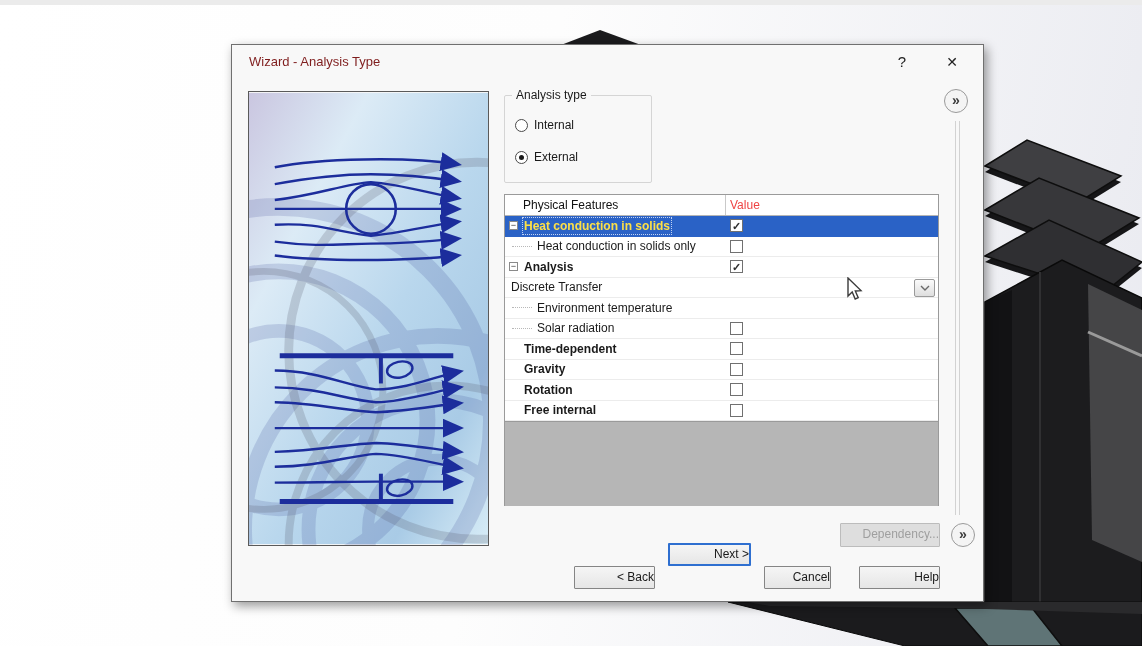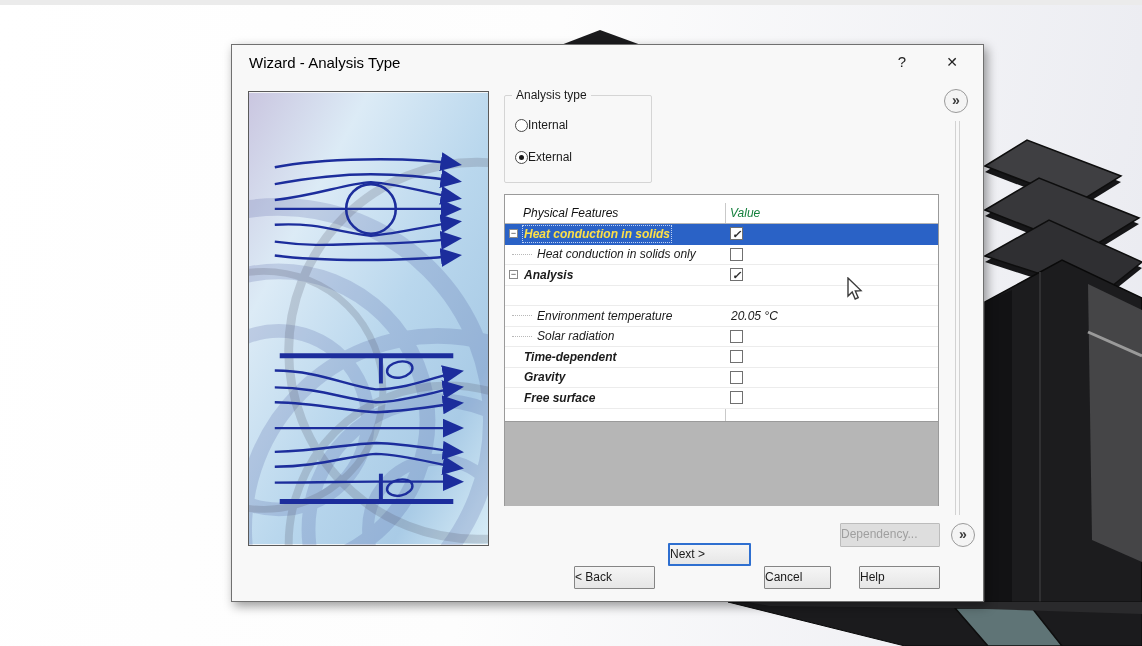--- a/index.html
+++ b/index.html
@@ -13,77 +13,77 @@
   .bg-model { position:absolute; left:0; top:0; z-index:1; }
 
   
   .dialog {
     position:absolute; left:231px; top:44px; width:753px; height:558px;
     background:#f8f8f8; border:1px solid #707070;
     box-shadow:3px 4px 10px rgba(0,0,0,.40);
     z-index:2;
   }
   .titlebar { position:absolute; left:0; top:0; width:100%; height:34px; background:#f8f8f8; }
-  .title { position:absolute; left:17px; top:9px; font-size:15px; color:#000000; }
+  .title { position:absolute; left:17px; top:9px; font-size:13px; color:#7f1d1d; }
   .tb-btn { position:absolute; top:5px; width:26px; height:24px; text-align:center; line-height:24px;
             font-size:15px; color:#222; cursor:default; }
   .tb-help { right:68px; }
   .tb-close { right:18px; font-size:14px; }
 
   
   .flow-image { position:absolute; left:16px; top:46px; width:241px; height:455px; border:1px solid #5a5a5a; }
 
   
   .groupbox { position:absolute; border:1px solid #d5d5d5; border-radius:2px; }
   .gb-analysis { left:272px; top:50px; width:148px; height:88px; }
   .gb-cavities { left:419px; top:50px; width:287px; height:88px; }
   .gb-caption { position:absolute; top:-8px; left:7px; background:#f8f8f8; padding:0 4px; font-size:12px; color:#1a1a1a; }
-  .opt-row { position:absolute; left:10px; display:flex; align-items:center; font-size:12px; color:#1a1a1a; }
+  .opt-row { position:absolute; left:10px; display:flex; align-items:center; gap:6px; font-size:12px; color:#1a1a1a; }
   .gb-cavities .opt-row { left:18px; }
   .opt-row.r1 { top:22px; } .opt-row.r2 { top:54px; }
   .radio { width:13px; height:13px; border:1px solid #4a4a4a; border-radius:50%; background:#fff; position:relative; flex:none; }
   .radio.on::after { content:""; position:absolute; left:3px; top:3px; width:5px; height:5px; border-radius:50%; background:#1a1a1a; }
   .checkbox { width:13px; height:13px; border:1px solid #4a4a4a; background:#fff; flex:none; }
 
   
   .chevron-circle { position:absolute; width:24px; height:24px; border:1px solid #9a9a9a; border-radius:50%;
     background:#f4f4f4; color:#3c3c3c; font-size:14px; font-weight:bold; text-align:center; line-height:21px; }
   .chev-top { left:712px; top:44px; }
   .chev-bottom { left:719px; top:478px; }
   .splitter { position:absolute; left:723px; top:76px; width:5px; height:394px;
     border-left:1px solid #d2d2d2; border-right:1px solid #d2d2d2; }
 
   
   .ftable { position:absolute; left:272px; top:149px; width:435px; height:312px; border:1px solid #9a9a9a; background:#fff; }
-  .ft-white { position:absolute; left:0; top:8px; width:100%; height:226px; background:#fff;font-style:italic; }
+  .ft-white { position:absolute; left:0; top:0; width:100%; height:226px; background:#fff; }
   .col-divider { position:absolute; left:220px; top:0; width:1px; height:226px; background:#c9c9c9; }
   .ft-header { position:absolute; left:0; top:0; width:100%; height:21px; border-bottom:1px solid #b5b5b5; display:flex; }
   .ft-header .h1 { width:220px; padding-left:18px; font-size:12px; color:#111; line-height:20px; }
-  .ft-header .h2 { padding-left:5px; font-size:12px; color:#15803d; line-height:20px; }
+  .ft-header .h2 { padding-left:5px; font-size:12px; color:#ef4444; line-height:20px; }
   .ft-rows { position:absolute; left:0; top:21px; width:100%; }
   .trow { display:flex; height:20.5px; border-bottom:1px solid #ececec; background:#fff; position:relative; }
   .trow.bold .lab { font-weight:bold; }
   .trow.selected { background:#2a62c6; border-bottom-color:#2a62c6; }
   .trow.selected .lab { color:#fde047; outline:1px dotted rgba(230,238,255,.8); outline-offset:1px; }
   .cell-label { width:220px; display:flex; align-items:center; font-size:12px; color:#1a1a1a; overflow:hidden; }
   .cell-value { flex:1; display:flex; align-items:center; position:relative; font-size:12px; color:#1a1a1a; }
   .expander { width:9px; height:9px; flex:none; margin:0 6px 0 4px; background:#fff; border:1px solid #8a8a8a;
     font-size:9px; line-height:7px; text-align:center; color:#333; }
   .treeline { width:20px; flex:none; margin-left:7px; margin-right:5px; border-bottom:1px dotted #b8b8b8; height:1px; }
   .cell-label.noexp { padding-left:19px; }
   .cb { width:13px; height:13px; flex:none; margin-left:5px; border:1px solid #707070; background:#fff;
     font-size:11px; line-height:12px; text-align:center; color:#2f2f2f; font-weight:bold; }
   .vtext { margin-left:6px; white-space:nowrap; }
   .combo-btn { position:absolute; right:3px; top:1px; width:21px; height:18px; border:1px solid #9a9a9a; border-radius:2px;
     background:linear-gradient(#fbfbfb,#dedede); display:flex; align-items:center; justify-content:center; }
   .gray-pane { position:absolute; left:0; top:226px; width:100%; height:85px; background:#b6b6b6; border-top:1px solid #9a9a9a; }
 
   
   .btn { position:absolute; height:23px; border:1px solid #858585; background:linear-gradient(#f5f5f5,#e6e6e6);
-    font-size:12px; color:#1a1a1a; text-align:left; line-height:21px; border-radius:1px; }
+    font-size:12px; color:#1a1a1a; text-align:right; line-height:21px; border-radius:1px; }
   .btn-dependency { left:608px; top:478px; width:100px; height:24px; background:#dedede; border-color:#bcbcbc; color:#9f9f9f; }
   .btn-back { left:342px; top:521px; width:81px; }
   .btn-next { left:436px; top:498px; width:83px; border:2px solid #2e6fd0; line-height:19px; }
   .btn-cancel { left:532px; top:521px; width:67px; }
   .btn-help { left:627px; top:521px; width:81px; }
 
   .cursor { position:absolute; left:614px; top:232px; z-index:5; }
 </style>
 </head>
 <body>
@@ -223,29 +223,34 @@
           <div class="trow bold">
             <div class="cell-label">
               <span class="expander">−</span>
               <span class="lab">Analysis</span>
             </div>
             <div class="cell-value">
               <span class="cb">✓</span>
             </div>
           </div>
           <div class="trow">
+            <div class="cell-value">
+              <span class="vtext">Discrete Transfer</span>
+              <span class="combo-btn">
+                <svg width="10" height="6" viewBox="0 0 10 6">
+                  <path d="M1,1 L5,5 L9,1" fill="none" stroke="#6a6a6a" stroke-width="1.4"></path>
+                </svg>
+              </span>
+            </div>
           </div>
           <div class="trow">
             <div class="cell-label">
               <span class="treeline"></span>
               <span class="lab">Environment temperature</span>
             </div>
-            <div class="cell-value">
-              <span class="vtext">20.05 °C</span>
-            </div>
           </div>
           <div class="trow">
             <div class="cell-label">
               <span class="treeline"></span>
               <span class="lab">Solar radiation</span>
             </div>
             <div class="cell-value">
               <span class="cb"></span>
             </div>
           </div>
@@ -260,21 +265,29 @@
           <div class="trow bold">
             <div class="cell-label noexp">
               <span class="lab">Gravity</span>
             </div>
             <div class="cell-value">
               <span class="cb"></span>
             </div>
           </div>
           <div class="trow bold">
             <div class="cell-label noexp">
-              <span class="lab">Free surface</span>
+              <span class="lab">Rotation</span>
+            </div>
+            <div class="cell-value">
+              <span class="cb"></span>
+            </div>
+          </div>
+          <div class="trow bold">
+            <div class="cell-label noexp">
+              <span class="lab">Free internal</span>
             </div>
             <div class="cell-value">
               <span class="cb"></span>
             </div>
           </div>
         </div>
     </div>
     <div class="gray-pane"></div>
   </div>
 

